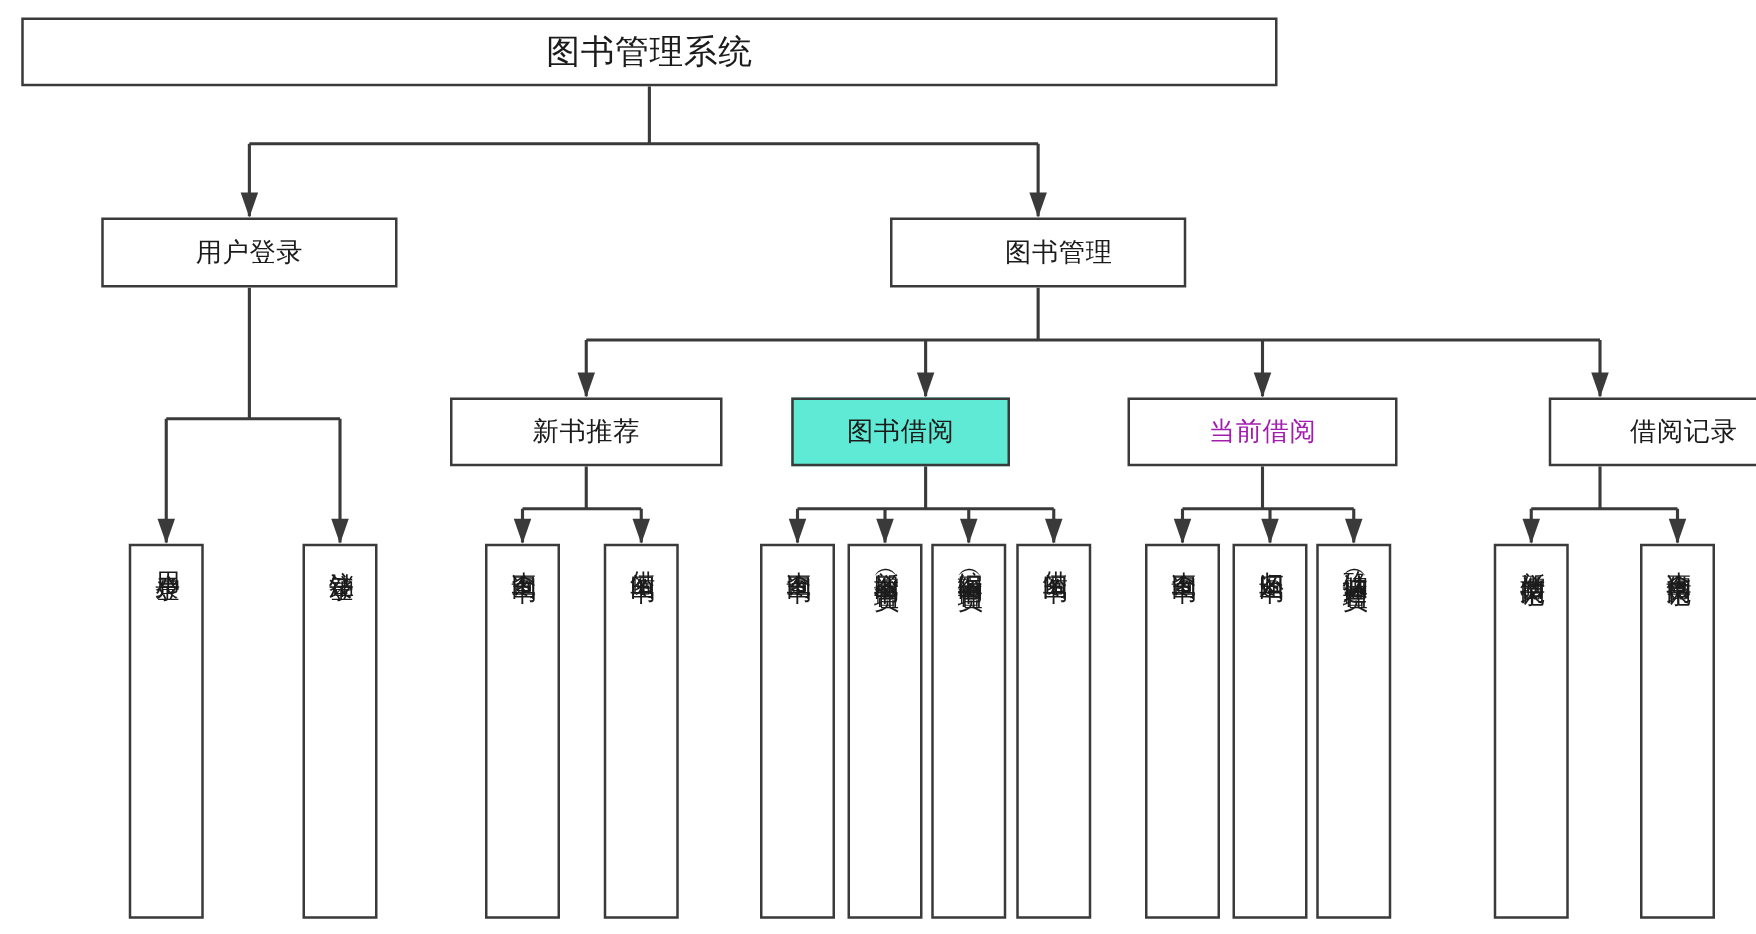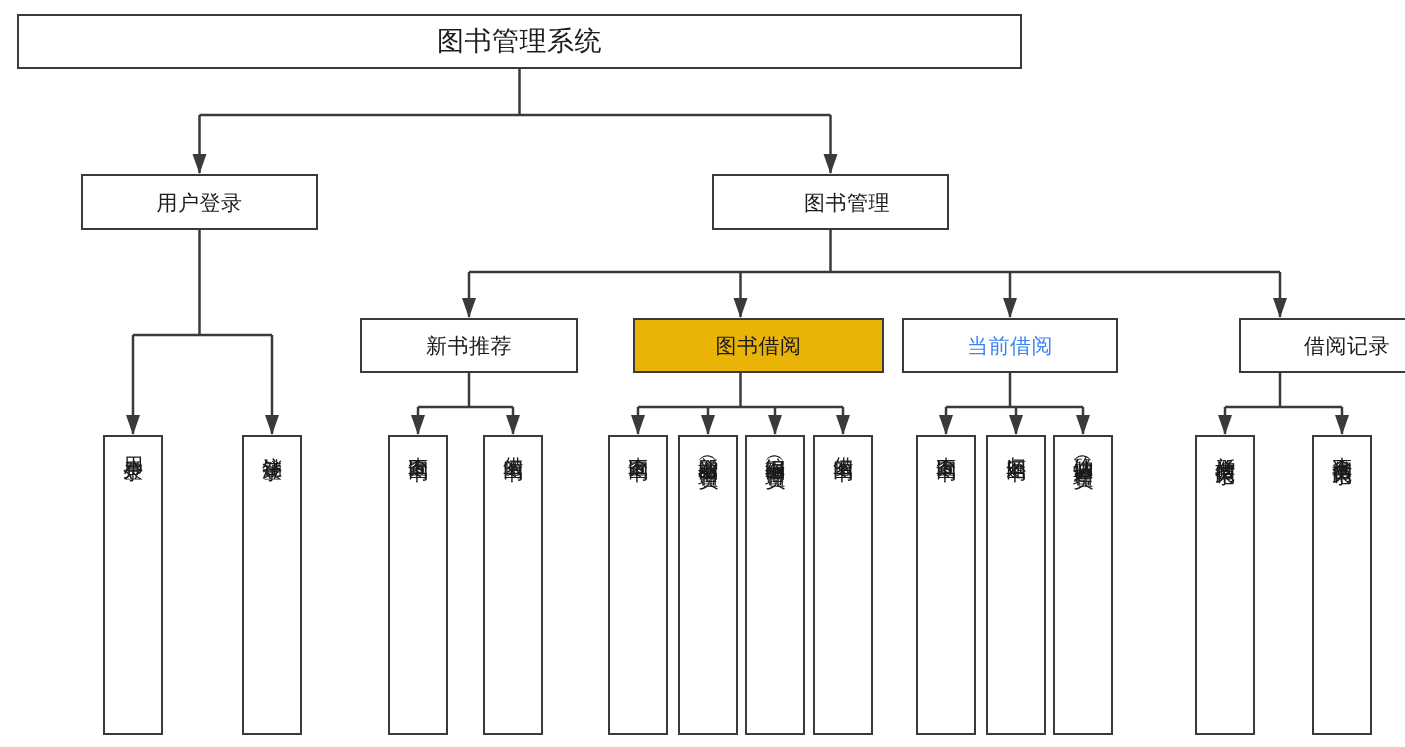--- a/index.html
+++ b/index.html
@@ -94,25 +94,25 @@
       </div>
       <div class="node h-node" id="n-login" style="left: 81px; top: 174px; width: 237px; height: 56px; border-color: rgb(58, 58, 58); background: rgb(255, 255, 255);">
         <span class="lbl" style="color: rgb(27, 27, 27);">用户登录</span>
       </div>
       <div class="node h-node" id="n-bookmgmt" style="left: 712px; top: 174px; width: 237px; height: 56px; border-color: rgb(58, 58, 58); background: rgb(255, 255, 255); padding-left: 33px;">
         <span class="lbl" style="color: rgb(27, 27, 27);">图书管理</span>
       </div>
       <div class="node h-node" id="n-newbook" style="left: 360px; top: 318px; width: 218px; height: 55px; border-color: rgb(58, 58, 58); background: rgb(255, 255, 255);">
         <span class="lbl" style="color: rgb(27, 27, 27);">新书推荐</span>
       </div>
-      <div class="node h-node" id="n-borrow" style="left: 633px; top: 318px; width: 251px; height: 55px; border-color: rgb(58, 58, 58); background: #eab308; text-align: right;">
+      <div class="node h-node" id="n-borrow" style="left: 633px; top: 318px; width: 175px; height: 55px; border-color: rgb(58, 58, 58); background: #5eead4; text-align: right;">
         <span class="lbl" style="color: rgb(27, 27, 27);">图书借阅</span>
       </div>
       <div class="node h-node" id="n-current" style="left: 902px; top: 318px; width: 216px; height: 55px; border-color: rgb(58, 58, 58); background: rgb(255, 255, 255);">
-        <span class="lbl" style="color: #3b82f6;">当前借阅</span>
+        <span class="lbl" style="color: #a21caf;">当前借阅</span>
       </div>
       <div class="node h-node" id="n-records" style="left: 1239px; top: 318px; width: 216px; height: 55px; border-color: rgb(58, 58, 58); background: rgb(255, 255, 255);">
         <span class="lbl" style="color: rgb(27, 27, 27);">借阅记录</span>
       </div>
       <div class="node v-node" id="n-leaf-login-1" style="left: 103px; top: 435px; width: 60px; height: 300px; border-color: rgb(58, 58, 58); background: rgb(255, 255, 255);">
         <span class="lbl" style="color: rgb(27, 27, 27);">用户登录</span>
       </div>
       <div class="node v-node" id="n-leaf-login-2" style="left: 242px; top: 435px; width: 60px; height: 300px; border-color: rgb(58, 58, 58); background: rgb(255, 255, 255);">
         <span class="lbl" style="color: rgb(27, 27, 27);">注销登录</span>
       </div>

